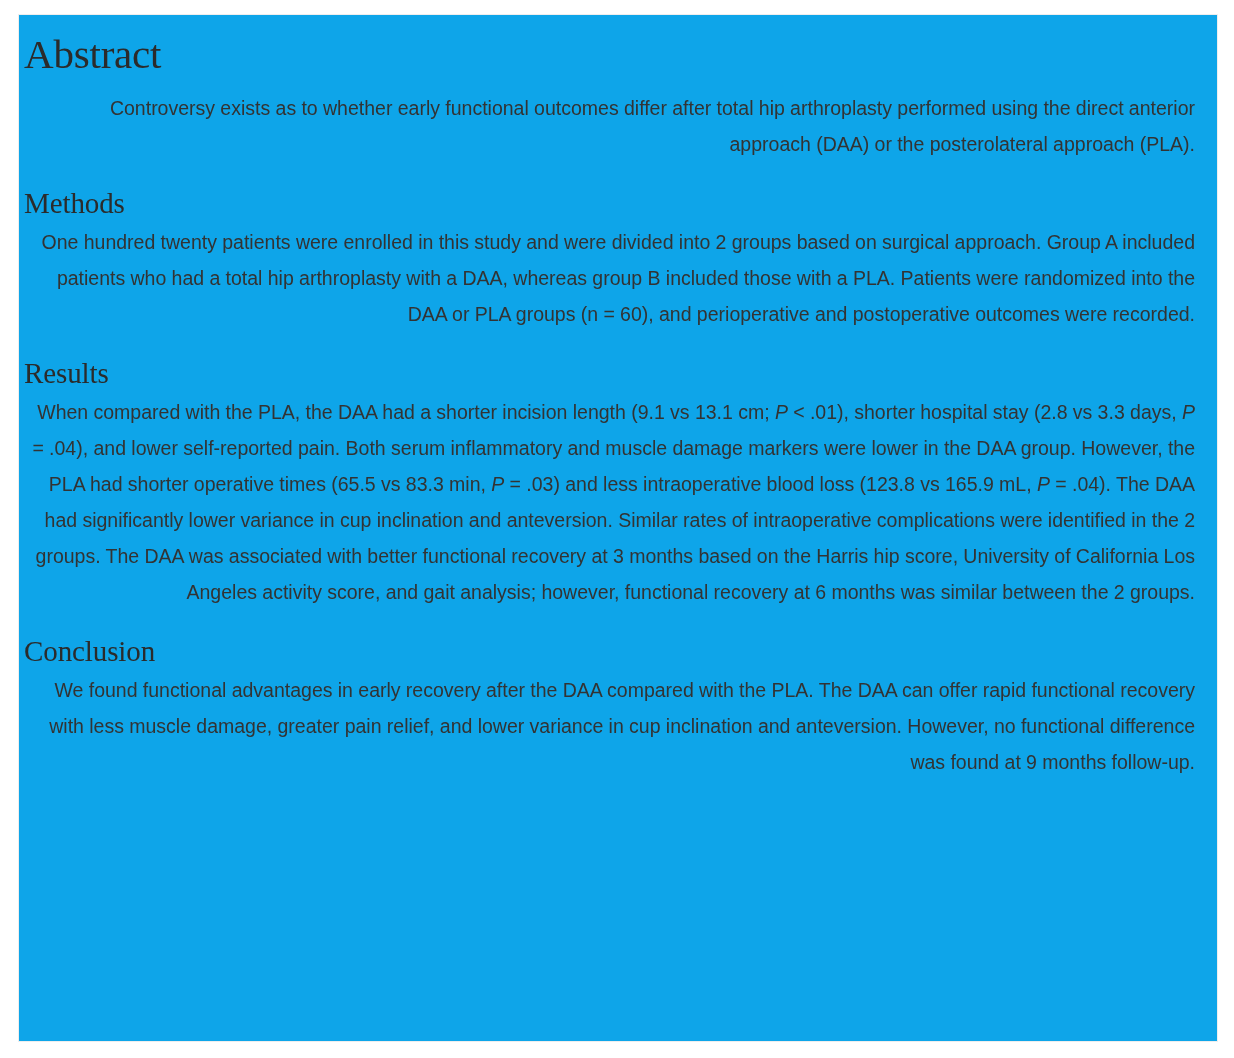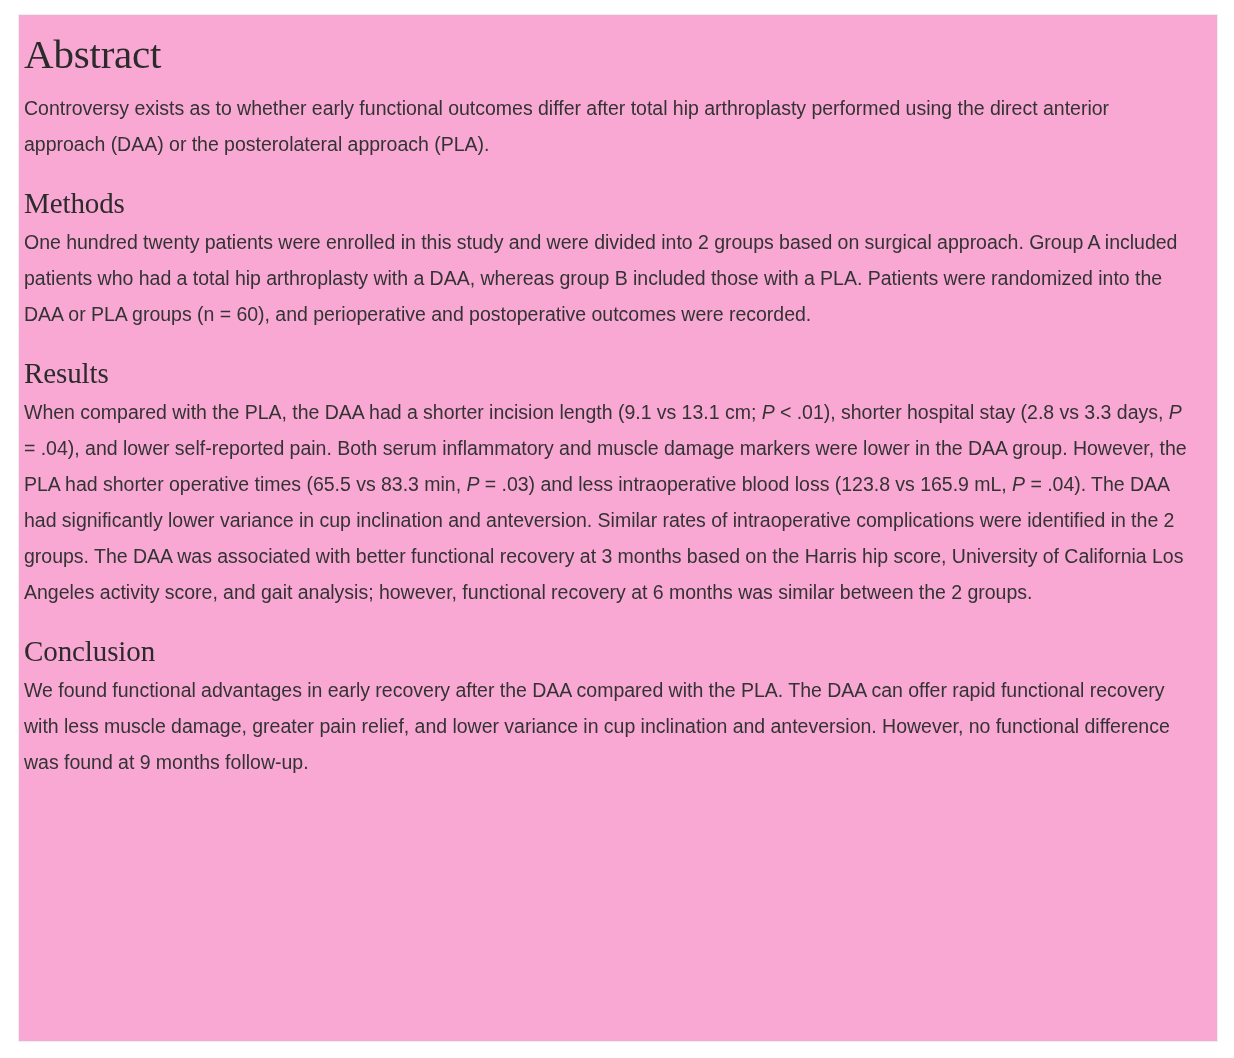--- a/index.html
+++ b/index.html
@@ -12,21 +12,21 @@
     height: 1058px;
     font-family: "Liberation Sans", sans-serif;
     overflow: hidden;
   }
   .abstract-card {
     position: absolute;
     left: 18px;
     top: 14px;
     width: 1200px;
     height: 1028px;
-    background: #f9a8d4;
+    background: #0ea5e9;
     border: 1px solid #eeeeee;
     box-sizing: border-box;
     overflow: hidden;
   }
   .card-inner {
     padding: 18px 22px 10px 5px;
   }
   h1.abstract-title {
     font-family: "Liberation Serif", serif;
     font-size: 41px;
@@ -50,21 +50,21 @@
   }
   .section:last-child {
     margin-bottom: 12px;
   }
   p.section-body {
     font-family: "Liberation Sans", sans-serif;
     font-size: 19.5px;
     line-height: 36px;
     color: #333333;
     margin: 0;
-    text-align: left;
+    text-align: right;
     word-spacing: -0.1px;
   }
   p.section-body i,
   p.section-body em {
     font-style: italic;
   }
 </style>
 </head>
 <body>
 

